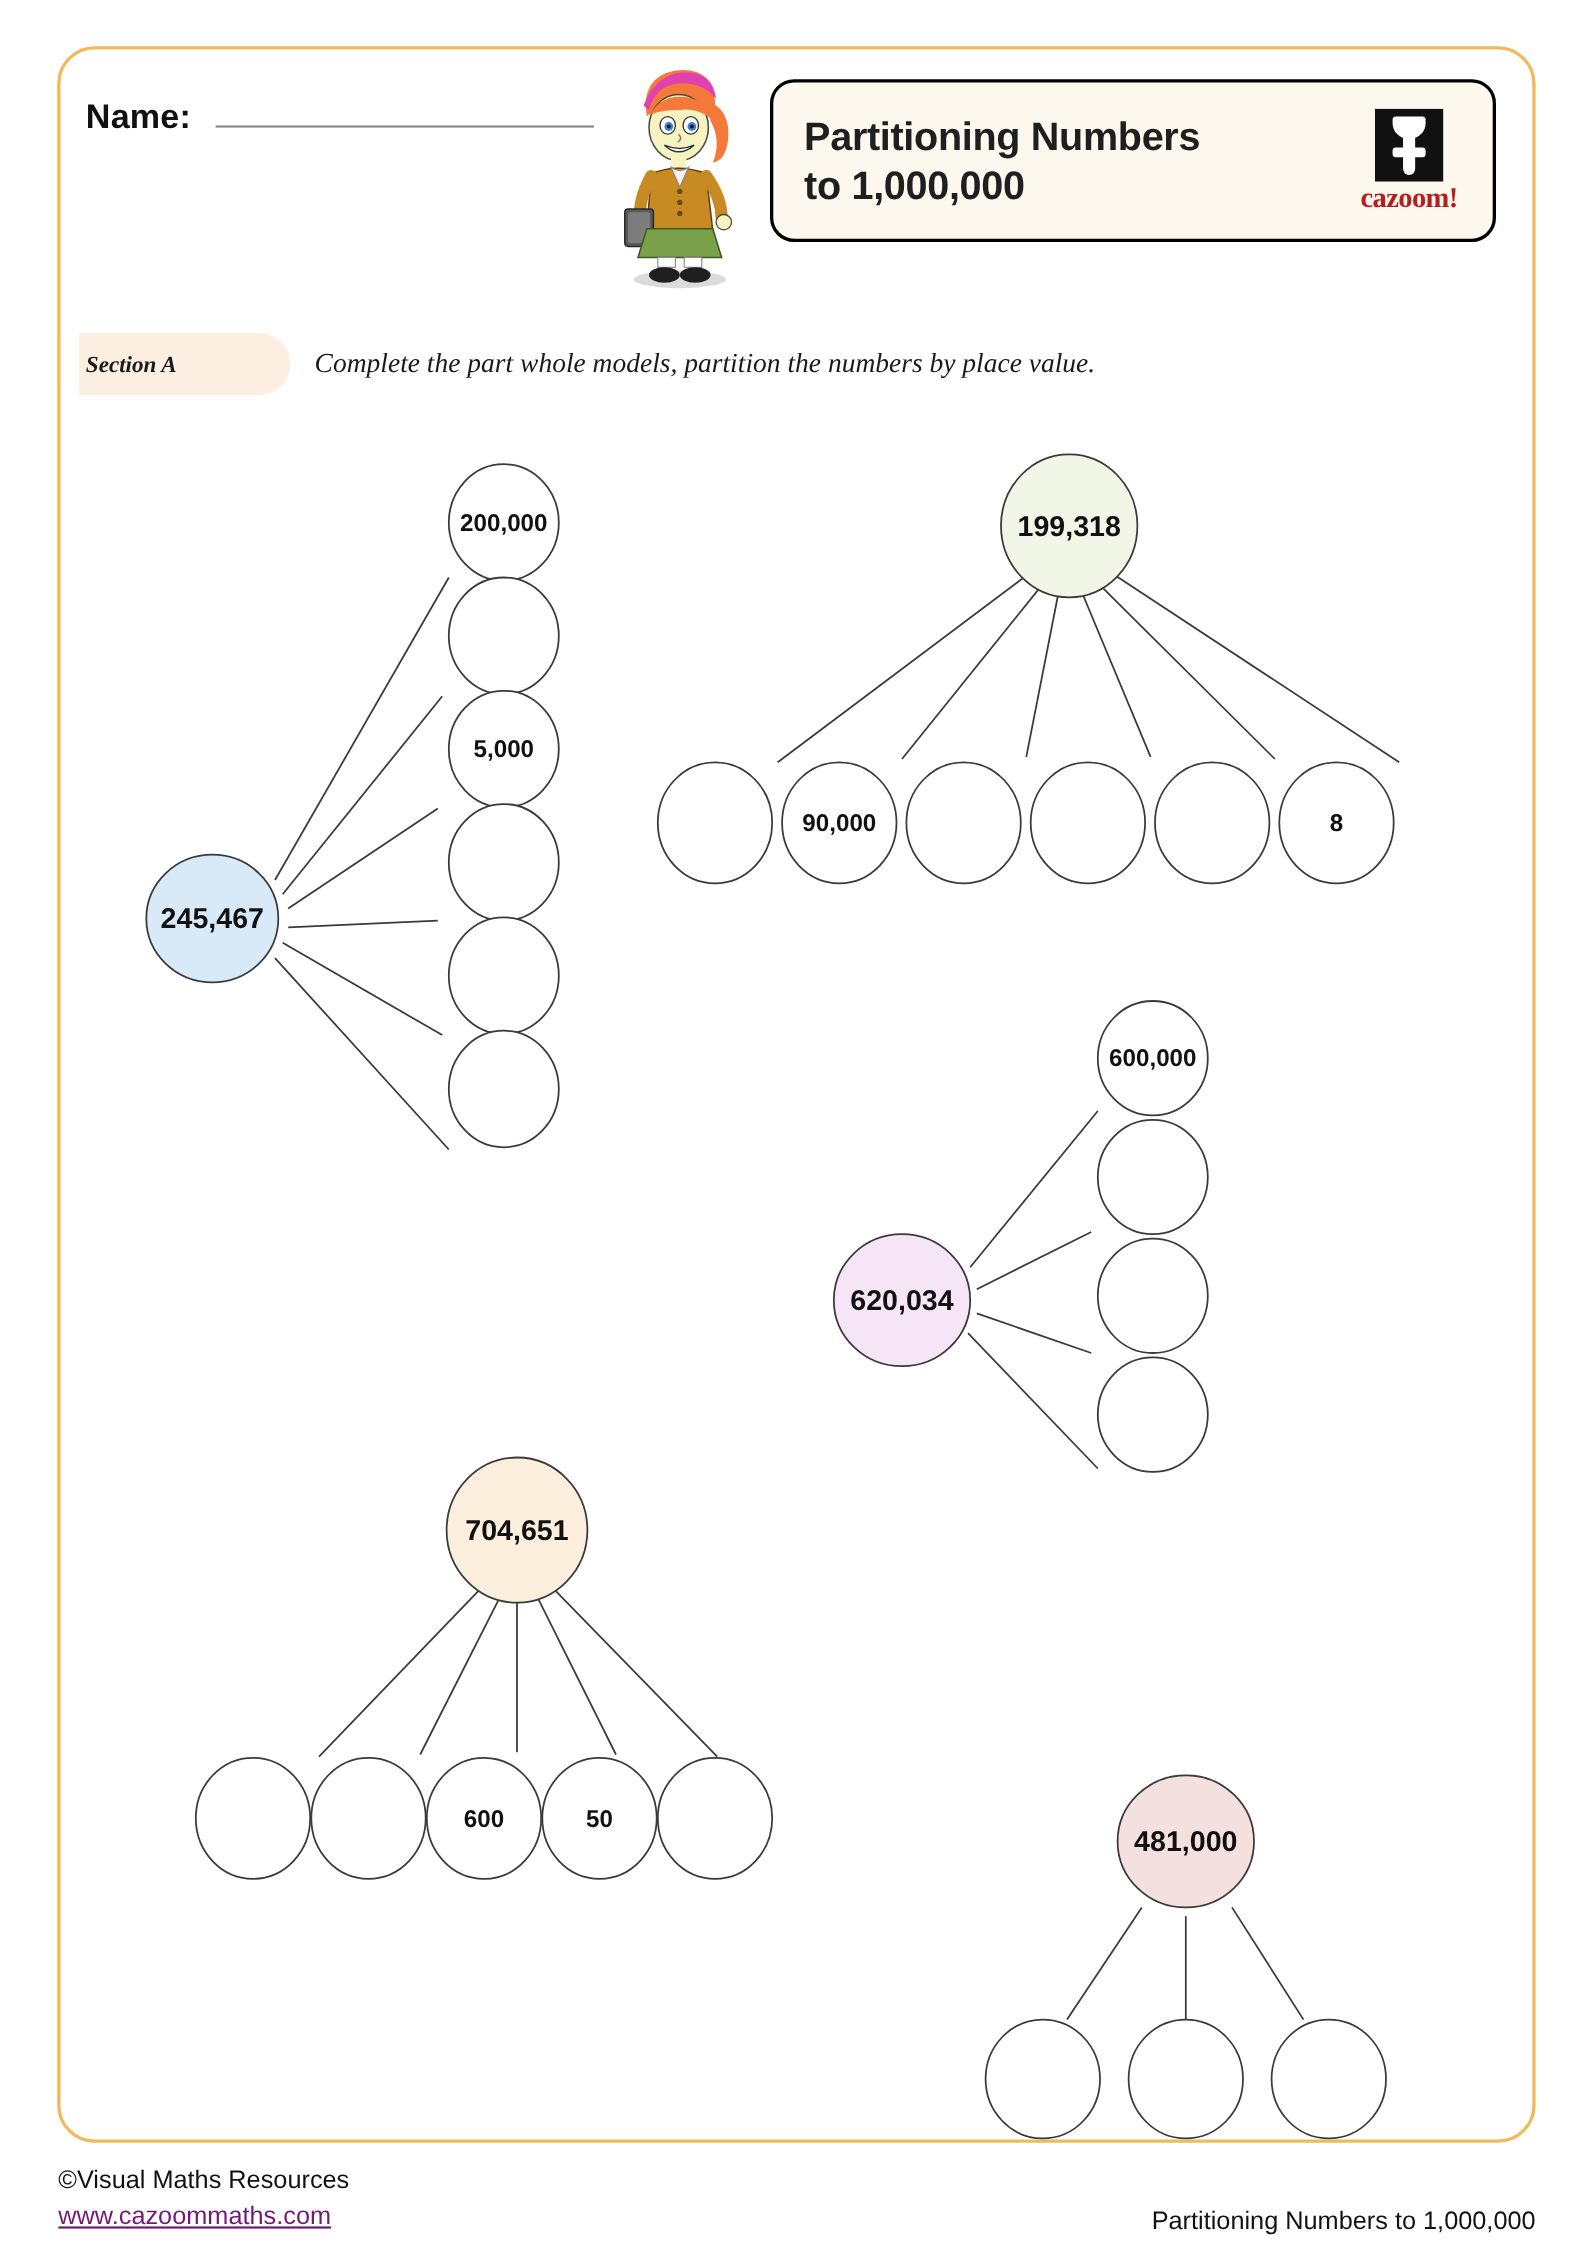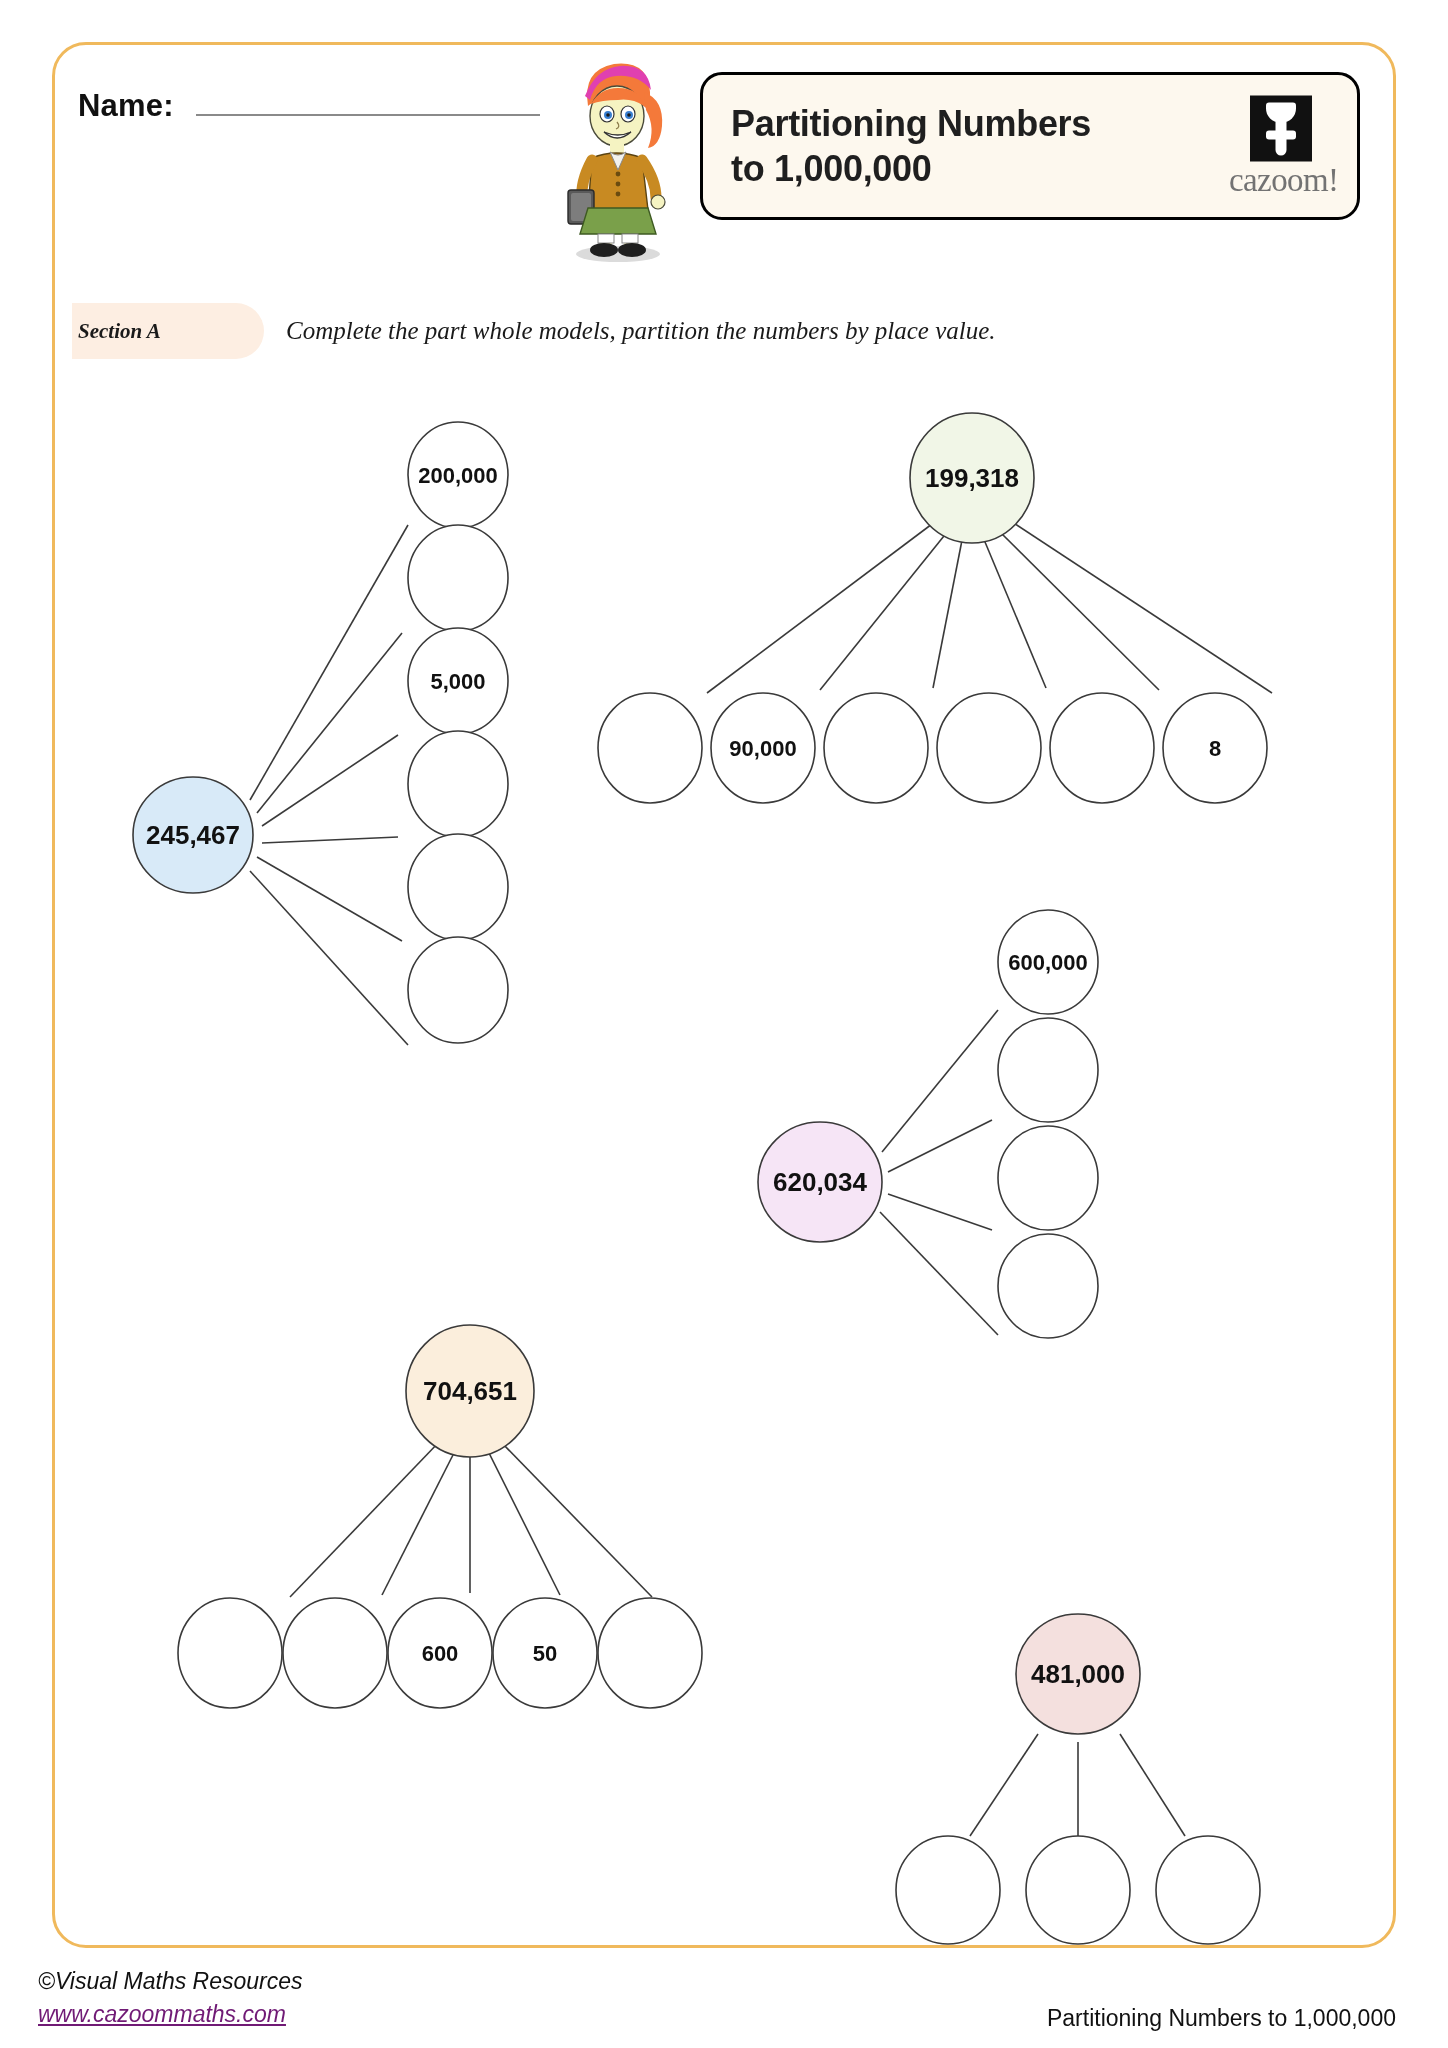--- a/index.html
+++ b/index.html
@@ -129,23 +129,23 @@
     bottom: 22px;
     transform: translateX(-50%);
     width: 30px;
     height: 9px;
     background: #ffffff;
     border-radius: 3px;
     z-index: 2;
   }
   .logo-word {
     font-family: "Liberation Serif", serif;
-    font-size: 33px;
-    font-weight: normal;
-    color: #737373;
+    font-size: 26px;
+    font-weight: bold;
+    color: #b91c1c;
     letter-spacing: -.6px;
     line-height: 1;
   }
 
   
   .section-banner {
     position: absolute;
     left: 78px;
     top: 303px;
     height: 56px;
@@ -196,26 +196,25 @@
     font-family: "Liberation Sans", sans-serif;
     font-weight: bold;
     fill: #111111;
     text-anchor: middle;
     dominant-baseline: central;
   }
 
   
   .footer-left {
     position: absolute;
-    left: 38px;
+    left: 53px;
     top: 1965px;
     font-size: 23px;
     color: #111111;
     line-height: 1.45;
-    font-style: italic;
   }
   .footer-link {
     color: #701a75;
     text-decoration: underline;
     display: block;
   }
   .footer-right {
     position: absolute;
     right: 52px;
     top: 2005px;

